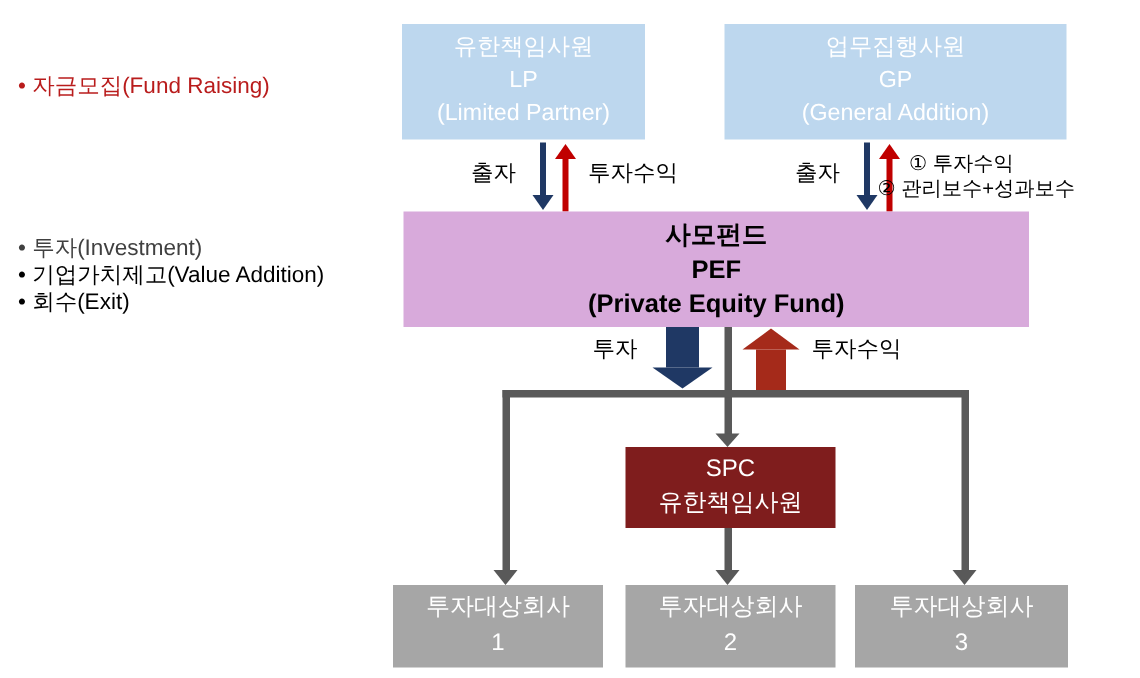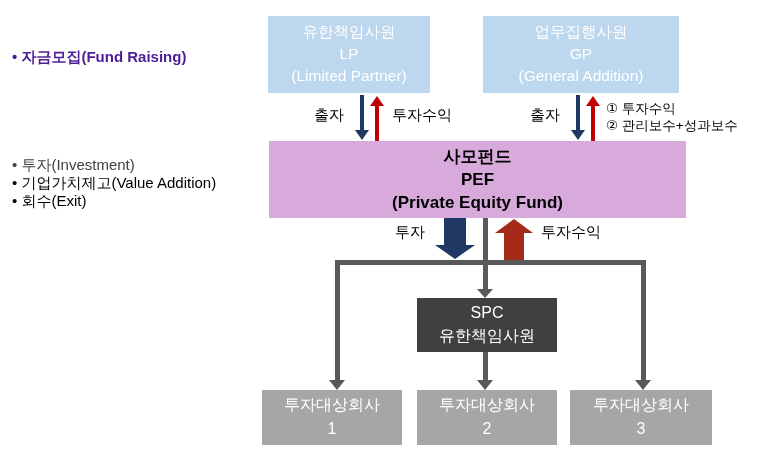--- a/index.html
+++ b/index.html
@@ -14,51 +14,51 @@
   .flabel{position:absolute;font-size:15px;color:#000;white-space:nowrap;}
   .flabel.sm{font-size:13.5px;}
   .shaft{position:absolute;}
   .tri{position:absolute;width:0;height:0;}
 </style>
 </head>
 <body>
 
 <div class="canvas">
 
-  <div class="note" style="left: 12px; top: 48px; color: #4c1d95; font-weight: bold;">• 자금모집(Fund Raising)</div>
+  <div class="note" style="left: 12px; top: 48px; color: #b91c1c;">• 자금모집(Fund Raising)</div>
   <div class="note" style="left: 12px; top: 156px; color: #404040;">• 투자(Investment)</div>
   <div class="note" style="left: 12px; top: 174px; color: rgb(0, 0, 0);">• 기업가치제고(Value Addition)</div>
   <div class="note" style="left: 12px; top: 192px; color: rgb(0, 0, 0);">• 회수(Exit)</div>
 
   <div class="box box3" style="left: 268px; top: 16px; width: 162px; height: 77px; background-color: rgb(189, 215, 238); color: rgb(255, 255, 255);">
     <div class="bl">유한책임사원</div>
     <div class="bl">LP</div>
     <div class="bl">(Limited Partner)</div>
   </div>
 
-  <div class="box box3" style="left: 483px; top: 16px; width: 196px; height: 77px; background-color: rgb(189, 215, 238); color: rgb(255, 255, 255);">
+  <div class="box box3" style="left: 483px; top: 16px; width: 228px; height: 77px; background-color: rgb(189, 215, 238); color: rgb(255, 255, 255);">
     <div class="bl">업무집행사원</div>
     <div class="bl">GP</div>
     <div class="bl">(General Addition)</div>
   </div>
 
   <div class="flabel" style="left:314px;top:106px">출자</div>
   <div class="shaft" style="left: 360px; top: 95px; width: 4px; height: 36px; background-color: rgb(31, 56, 100);"></div>
   <div class="tri" style="left:355px;top:130px;border-left:7px solid transparent;border-right:7px solid transparent;border-top:10px solid #1F3864"></div>
   <div class="tri" style="left:370px;top:96px;border-left:7px solid transparent;border-right:7px solid transparent;border-bottom:10px solid #C00000"></div>
   <div class="shaft" style="left: 375px; top: 106px; width: 4px; height: 35px; background-color: rgb(192, 0, 0);"></div>
   <div class="flabel" style="left:392px;top:106px">투자수익</div>
 
   <div class="flabel" style="left:530px;top:106px">출자</div>
   <div class="shaft" style="left: 576px; top: 95px; width: 4px; height: 36px; background-color: rgb(31, 56, 100);"></div>
   <div class="tri" style="left:571px;top:130px;border-left:7px solid transparent;border-right:7px solid transparent;border-top:10px solid #1F3864"></div>
   <div class="tri" style="left:586px;top:96px;border-left:7px solid transparent;border-right:7px solid transparent;border-bottom:10px solid #C00000"></div>
   <div class="shaft" style="left: 591px; top: 106px; width: 4px; height: 35px; background-color: rgb(192, 0, 0);"></div>
   <div class="flabel sm" style="left:606px;top:100px">① 투자수익</div>
-  <div class="flabel sm" style="left:606px;top:117px">② 관리보수+성과보수</div>
+  <div class="flabel sm" style="left:585px;top:117px">② 관리보수+성과보수</div>
 
   <div class="box pefbox" style="left: 269px; top: 141px; width: 417px; height: 77px; background-color: rgb(216, 170, 219); color: #000000; font-weight: bold;">
     <div class="bl">사모펀드</div>
     <div class="bl">PEF</div>
     <div class="bl">(Private Equity Fund)</div>
   </div>
 
   <div class="flabel" style="left:395px;top:223px">투자</div>
   <div class="shaft" style="left: 444px; top: 218px; width: 22px; height: 27px; background-color: rgb(31, 56, 100);"></div>
   <div class="tri" style="left:435px;top:245px;border-left:20px solid transparent;border-right:20px solid transparent;border-top:14px solid #1F3864"></div>
@@ -70,21 +70,21 @@
   <div class="shaft" style="left: 335px; top: 260px; width: 311px; height: 5px; background-color: rgb(89, 89, 89);"></div>
   <div class="shaft" style="left: 335px; top: 260px; width: 5px; height: 121px; background-color: rgb(89, 89, 89);"></div>
   <div class="shaft" style="left: 641px; top: 260px; width: 5px; height: 121px; background-color: rgb(89, 89, 89);"></div>
   <div class="shaft" style="left: 483px; top: 352px; width: 5px; height: 29px; background-color: rgb(89, 89, 89);"></div>
 
   <div class="tri" style="left:477px;top:289px;border-left:8px solid transparent;border-right:8px solid transparent;border-top:9px solid #595959"></div>
   <div class="tri" style="left:329px;top:380px;border-left:8px solid transparent;border-right:8px solid transparent;border-top:10px solid #595959"></div>
   <div class="tri" style="left:477px;top:380px;border-left:8px solid transparent;border-right:8px solid transparent;border-top:10px solid #595959"></div>
   <div class="tri" style="left:635px;top:380px;border-left:8px solid transparent;border-right:8px solid transparent;border-top:10px solid #595959"></div>
 
-  <div class="box box2" style="left: 417px; top: 298px; width: 140px; height: 54px; line-height: 23px; background-color: #404040; color: rgb(255, 255, 255);">
+  <div class="box box2" style="left: 417px; top: 298px; width: 140px; height: 54px; line-height: 23px; background-color: #7f1d1d; color: rgb(255, 255, 255);">
     <div class="bl">SPC</div>
     <div class="bl">유한책임사원</div>
   </div>
 
   <div class="box box2" style="left: 262px; top: 390px; width: 140px; height: 55px; background-color: rgb(166, 166, 166); color: rgb(255, 255, 255);">
     <div class="bl">투자대상회사</div>
     <div class="bl">1</div>
   </div>
   <div class="box box2" style="left: 417px; top: 390px; width: 140px; height: 55px; background-color: rgb(166, 166, 166); color: rgb(255, 255, 255);">
     <div class="bl">투자대상회사</div>

